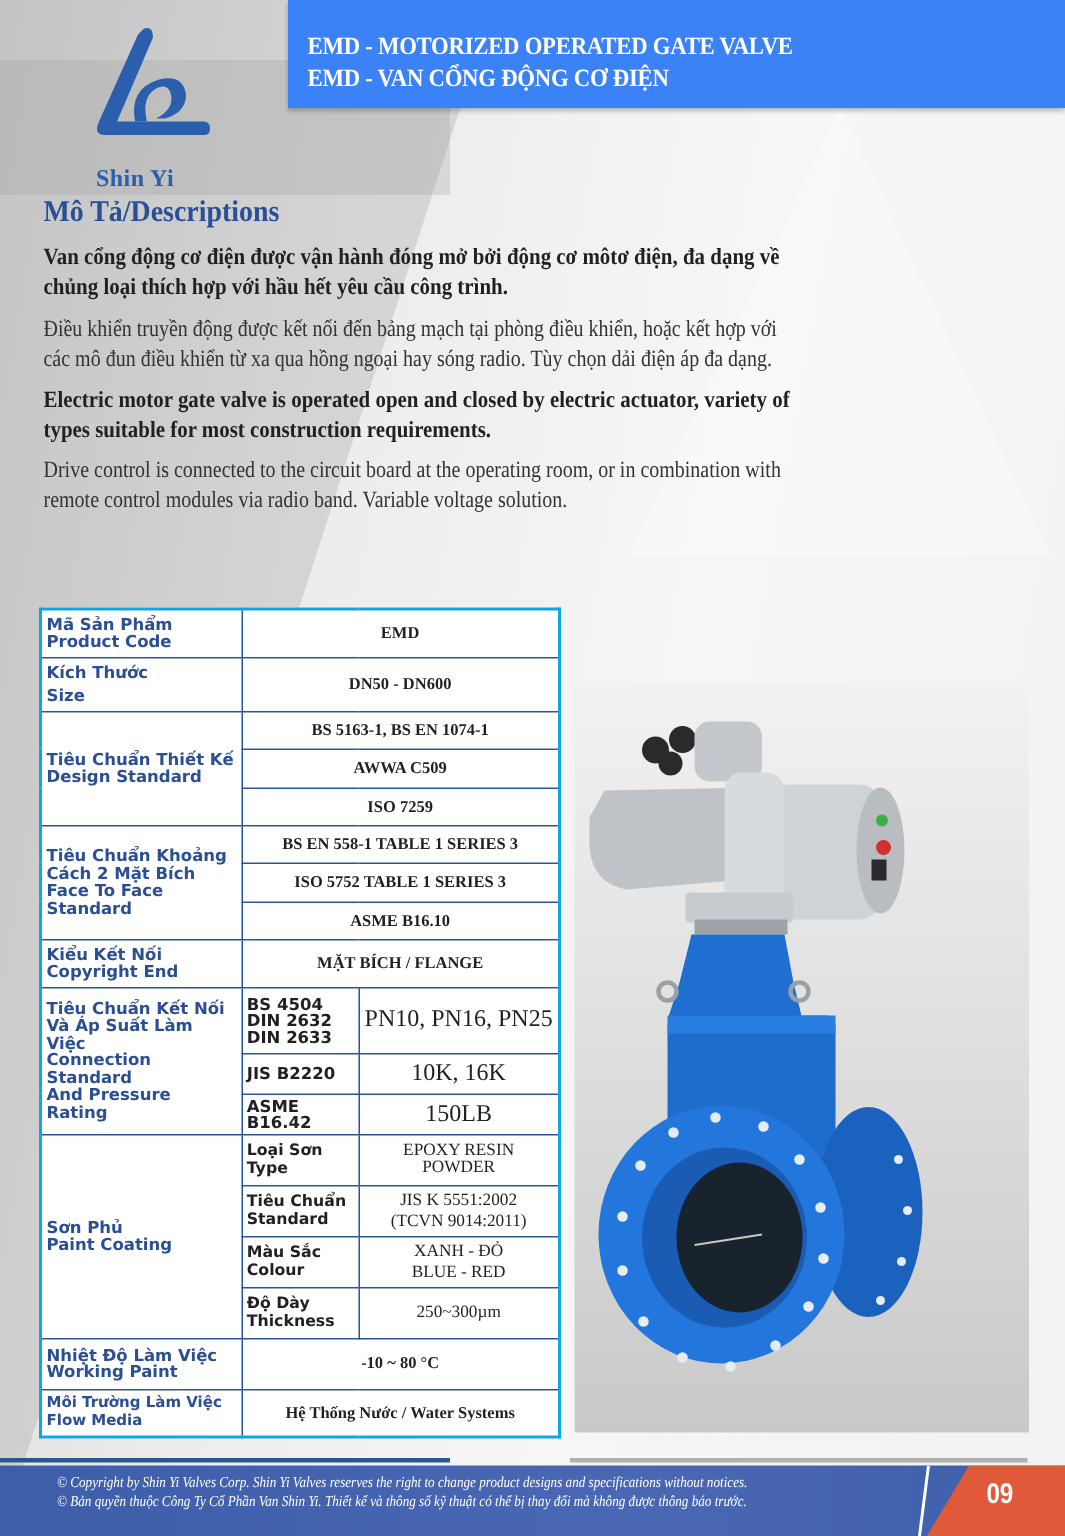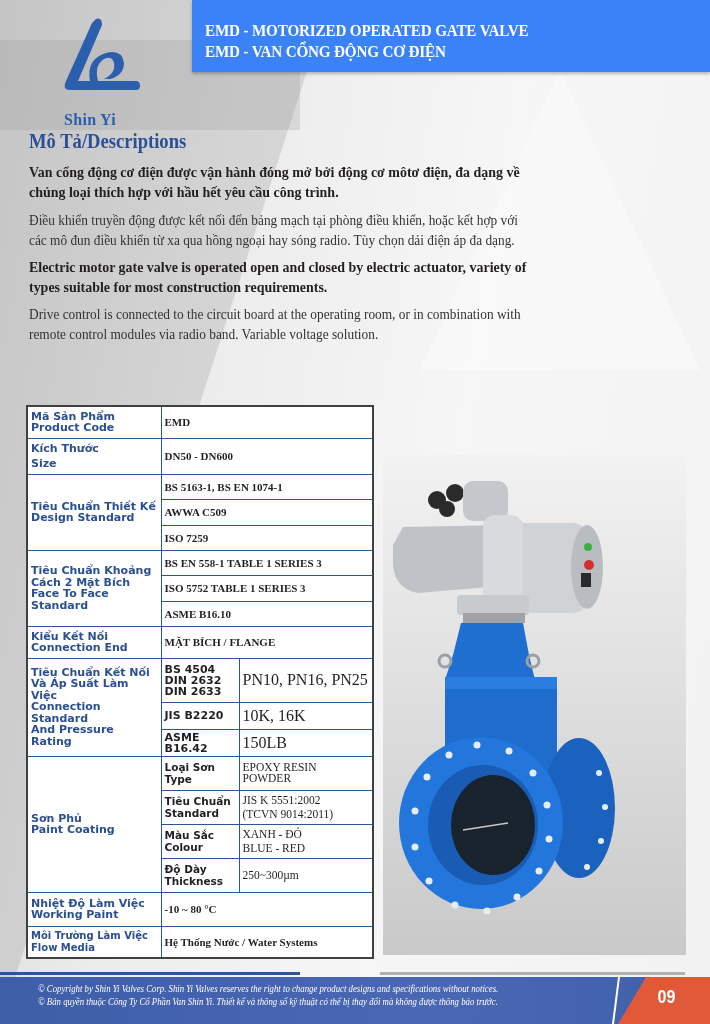--- a/index.html
+++ b/index.html
@@ -35,24 +35,24 @@
     font-weight:bold; font-size:20px; color:#2b4f96; transform:scaleX(0.93); transform-origin:left; }
   .para { position:absolute; left:29px; width:660px; font-size:15.5px; line-height:20px; white-space:nowrap; transform-origin:left; }
   .para.bold { font-weight:bold; }
   .p1 { top:162px; transform:scaleX(0.9); }
   .p2 { top:210px; transform:scaleX(0.86); color:#333; }
   .p3 { top:257px; transform:scaleX(0.9); }
   .p4 { top:304px; transform:scaleX(0.86); color:#333; }
 
   
   .spec-table { position:absolute; left:26px; top:405px; width:348px; border-collapse:collapse;
-    border:2px solid #404040; background:#fff; table-layout:fixed; }
+    border:2px solid #0ea5e9; background:#fff; table-layout:fixed; }
   .spec-table td { border:1.5px solid #2a5793; font-size:11px; vertical-align:middle; padding:0 3px; }
   .lbl { font-family:"DejaVu Sans", sans-serif; font-weight:bold; color:#2a4f93; font-size:10.5px; line-height:11.5px; width:134px; }
-  .val { font-family:"Liberation Serif", serif; font-weight:bold; font-size:11.5px; color:#231f20; }
+  .val { font-family:"Liberation Serif", serif; font-weight:bold; text-align:center; font-size:11.5px; color:#231f20; }
   .val.norm { font-weight:normal; font-size:16px; }
   .sub { font-family:"DejaVu Sans", sans-serif; font-weight:bold; font-size:9px; color:#231f20; line-height:11px; width:78px; }
   .sub.big { font-size:10.5px; line-height:12px; }
   .val.small { font-weight:normal; font-size:11.5px; line-height:11px;margin-top:44px; }
 
   
   .product-bg { position:absolute; left:383px; top:455px; width:303px; height:500px;
     background: linear-gradient(180deg, #f2f2f2 0%, #e2e2e2 40%, #c9c9c9 100%); }
   .product { position:absolute; left:383px; top:455px; width:303px; height:500px; }
 
@@ -155,21 +155,21 @@
   <tr style="height:26px">
         <td class="val" colspan="2">ISO 5752 TABLE 1 SERIES 3</td>
       </tr>
   <tr style="height:25px">
         <td class="val" colspan="2">ASME B16.10</td>
       </tr>
 
   <tr style="height:32px">
     <td class="lbl">
           <div>Kiểu Kết Nối</div>
-          <div>Connection End</div>
+          <div>Copyright End</div>
         </td>
     <td class="val" colspan="2">MẶT BÍCH / FLANGE</td>
   </tr>
 
   <tr style="height:44px">
     <td class="lbl" rowspan="3">
           <div>Tiêu Chuẩn Kết Nối</div>
           <div>Và Áp Suất Làm Việc</div>
           <div>Connection Standard</div>
           <div>And Pressure Rating</div>

